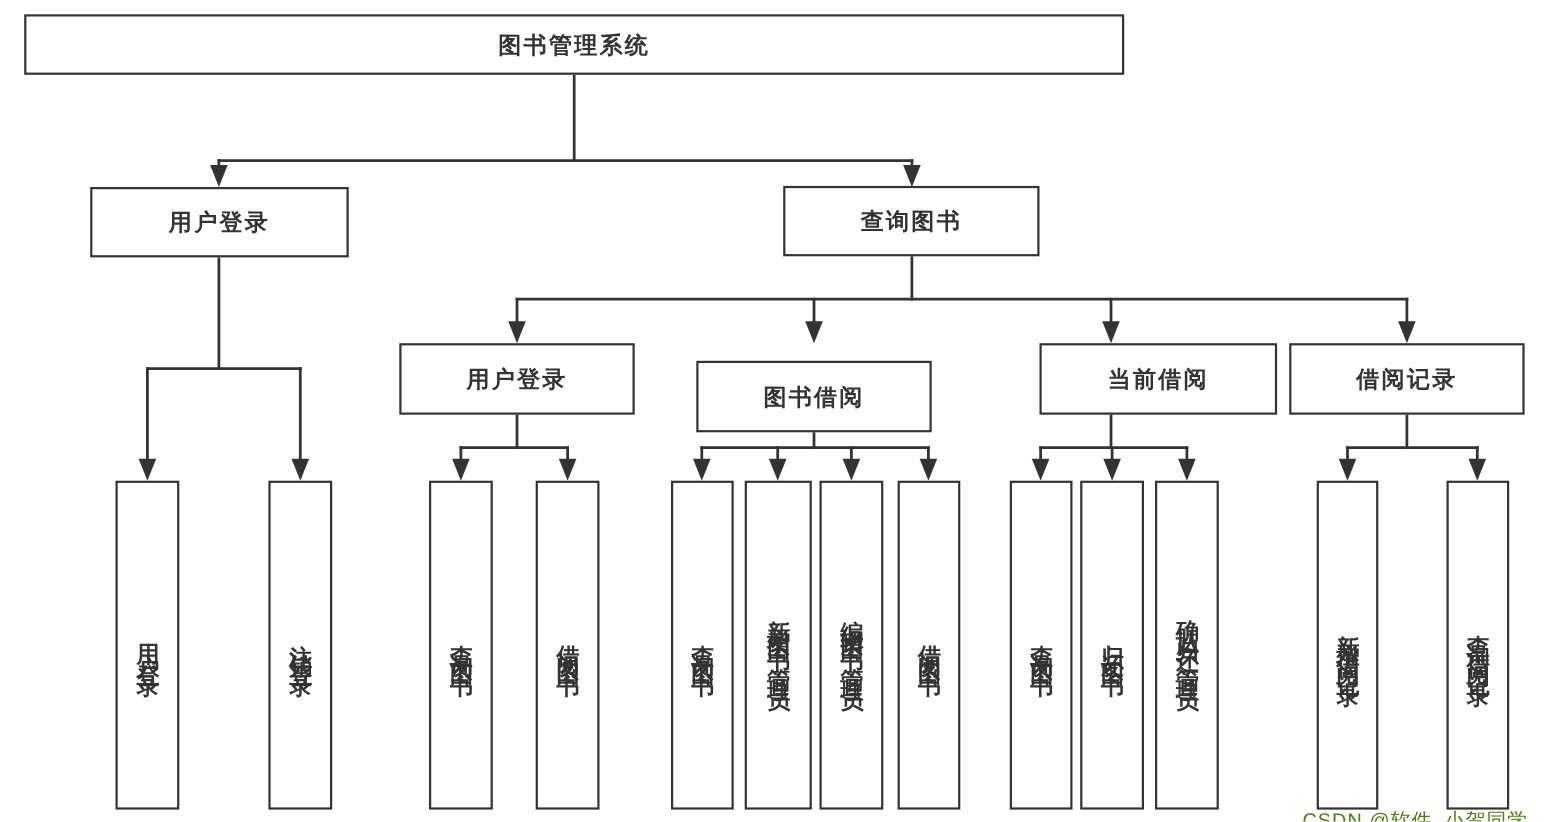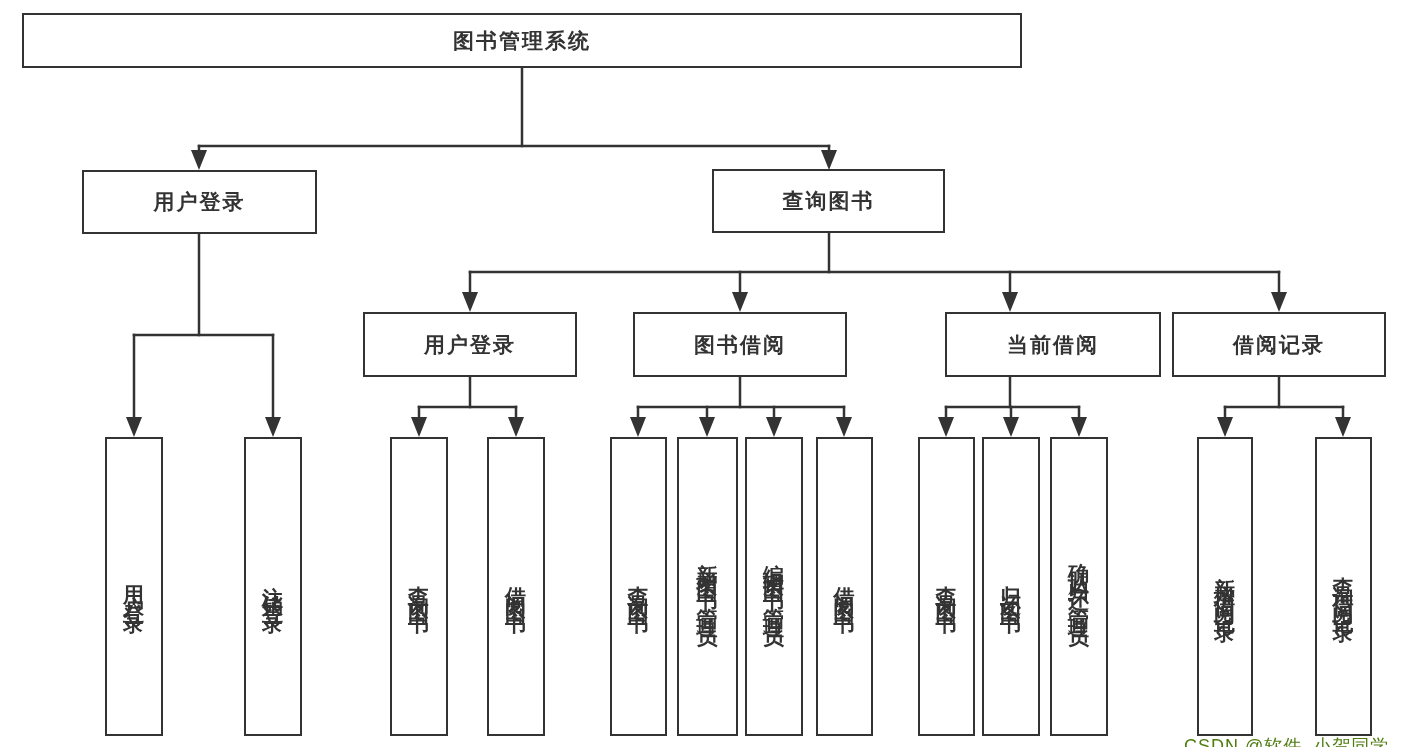--- a/index.html
+++ b/index.html
@@ -140,21 +140,21 @@
   <div class="node" style="left:82px;top:170px;width:235px;height:64px">
     <span>用户登录</span>
   </div>
   <div class="node" style="left:712px;top:169px;width:233px;height:64px">
     <span>查询图书</span>
   </div>
 
   <div class="node" style="left:363px;top:312px;width:214px;height:65px">
     <span>用户登录</span>
   </div>
-  <div class="node" style="left:633px;top:312px;width:214px;height:65px">
+  <div class="node" style="left:633px;top:328px;width:214px;height:65px">
     <span>图书借阅</span>
   </div>
   <div class="node" style="left:945px;top:312px;width:216px;height:65px">
     <span>当前借阅</span>
   </div>
   <div class="node" style="left:1172px;top:312px;width:214px;height:65px">
     <span>借阅记录</span>
   </div>
 
   <div class="node leaf" style="left:105px;width:58px">

